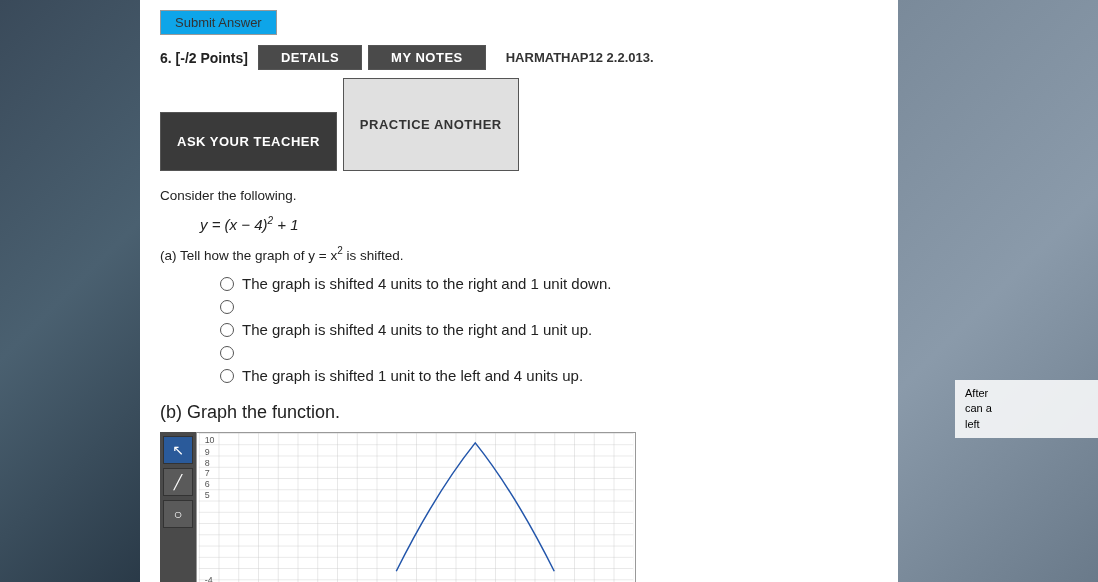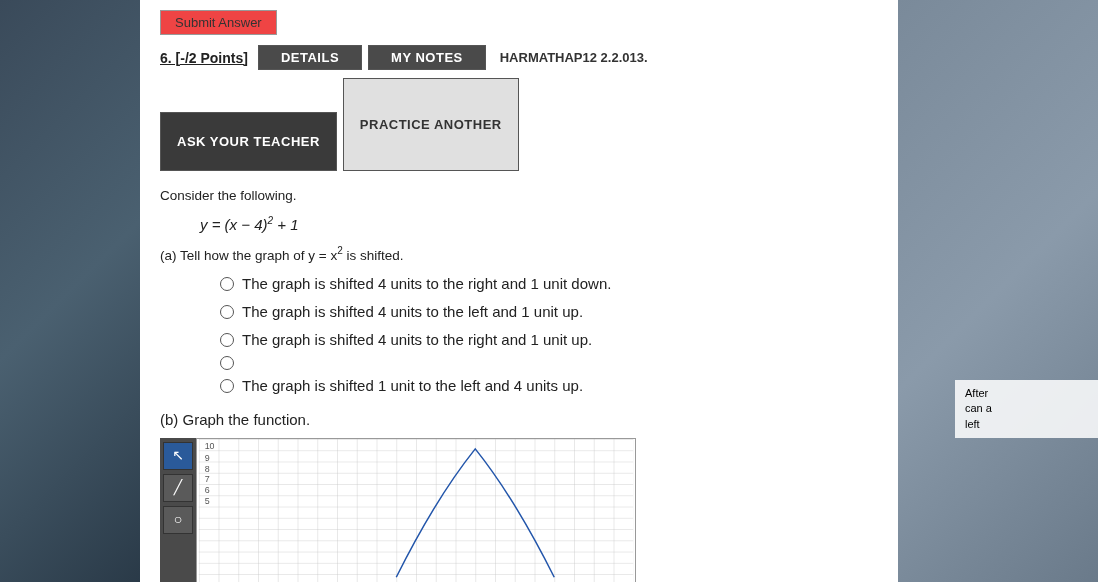--- a/index.html
+++ b/index.html
@@ -35,21 +35,21 @@
       margin: 0;
       padding: 10px 20px 15px 20px;
       min-height: 582px;
       position: relative;
     }
 
     
     .submit-answer-btn {
       display: inline-block;
       border: 1px solid #999;
-      background: #ef4444;
+      background: #0ea5e9;
       padding: 4px 14px;
       font-size: 13px;
       cursor: pointer;
       margin-bottom: 10px;
       color: #333;
       text-align: right;
     }
 
     
     .toolbar-row {
@@ -58,38 +58,38 @@
       gap: 6px;
       margin-bottom: 8px;
       font-size: 14px;
     }
 
     .points-label {
       font-weight: bold;
       font-size: 14px;
       color: #222;
       margin-right: 4px;
-      text-decoration: underline;
     }
 
     .btn-details, .btn-mynotes {
       border: 1px solid #555;
       background: #4a4a4a;
       color: #fff;
       padding: 4px 22px;
       font-size: 13px;
       font-weight: bold;
       cursor: pointer;
       letter-spacing: 0.5px;
     }
 
     .harmathap-label {
       font-size: 13px;
       color: #333;
       font-weight: bold;
+      margin-left: 6px;
       padding-left: 8px;
     }
 
     
     .btn-row2 {
       display: flex;
       gap: 6px;
       margin-bottom: 14px;
     }
 
@@ -157,21 +157,21 @@
       width: 14px;
       height: 14px;
       border-radius: 50%;
       border: 1.5px solid #555;
       background: #fff;
       flex-shrink: 0;
       display: inline-block;
     }
 
     .part-b-text {
-      font-size: 15px;
+      font-size: 18px;
       margin: 10px 0 6px 0;
     }
 
     
     .graph-area {
       display: flex;
       gap: 0;
       margin-top: 2px;
     }
 
@@ -280,21 +280,20 @@
         (a) Tell how the graph of y = x<sup>2</sup> is shifted.
       </p>
 
       <ul class="radio-options">
         <li>
           <span class="radio-circle"></span>
           <span>The graph is shifted 4 units to the right and 1 unit down.</span>
         </li>
         <li>
           <span class="radio-circle"></span>
-          <span>The graph is shifted 4 units to the left and 1 unit up.</span>
         </li>
         <li>
           <span class="radio-circle"></span>
           <span>The graph is shifted 4 units to the right and 1 unit up.</span>
         </li>
         <li>
           <span class="radio-circle"></span>
         </li>
         <li>
           <span class="radio-circle"></span>

